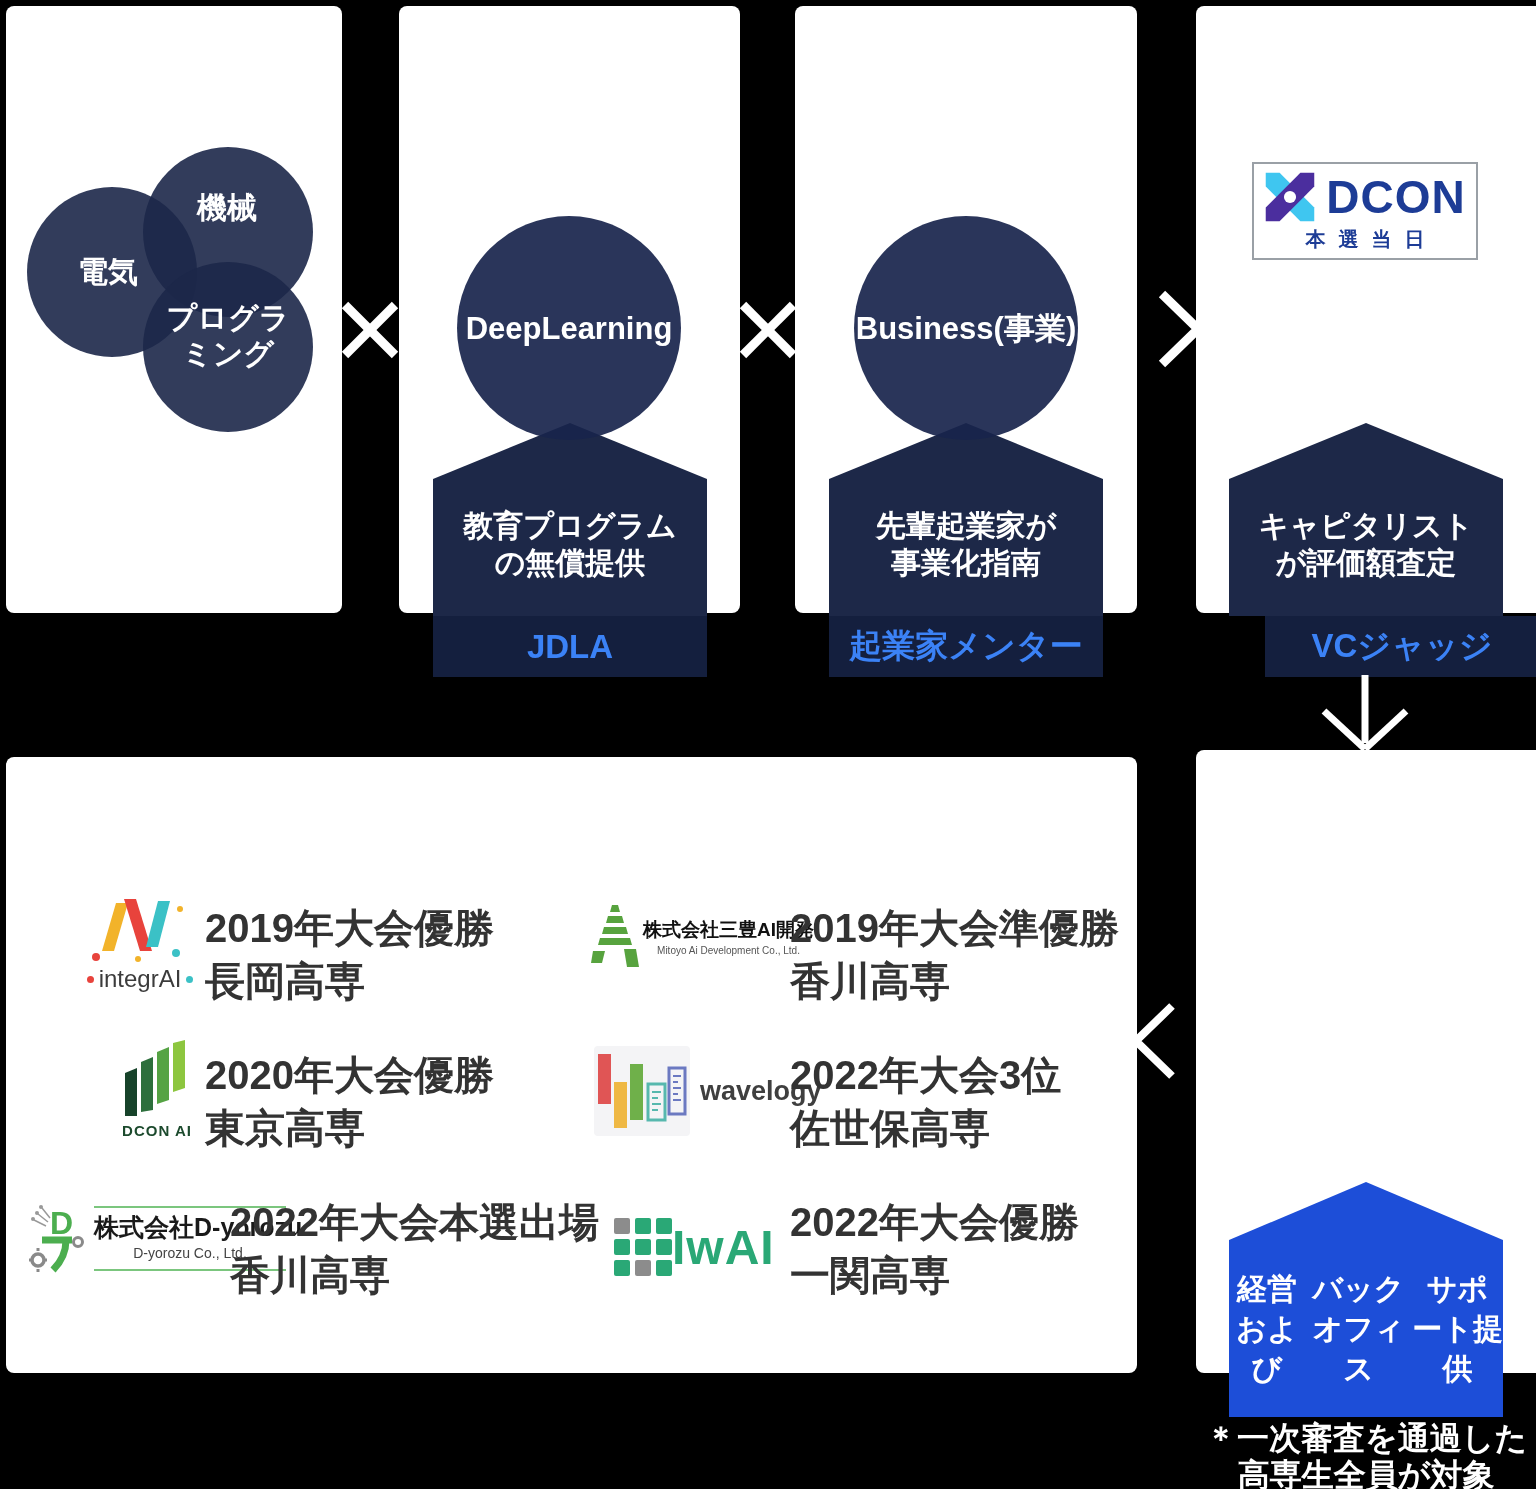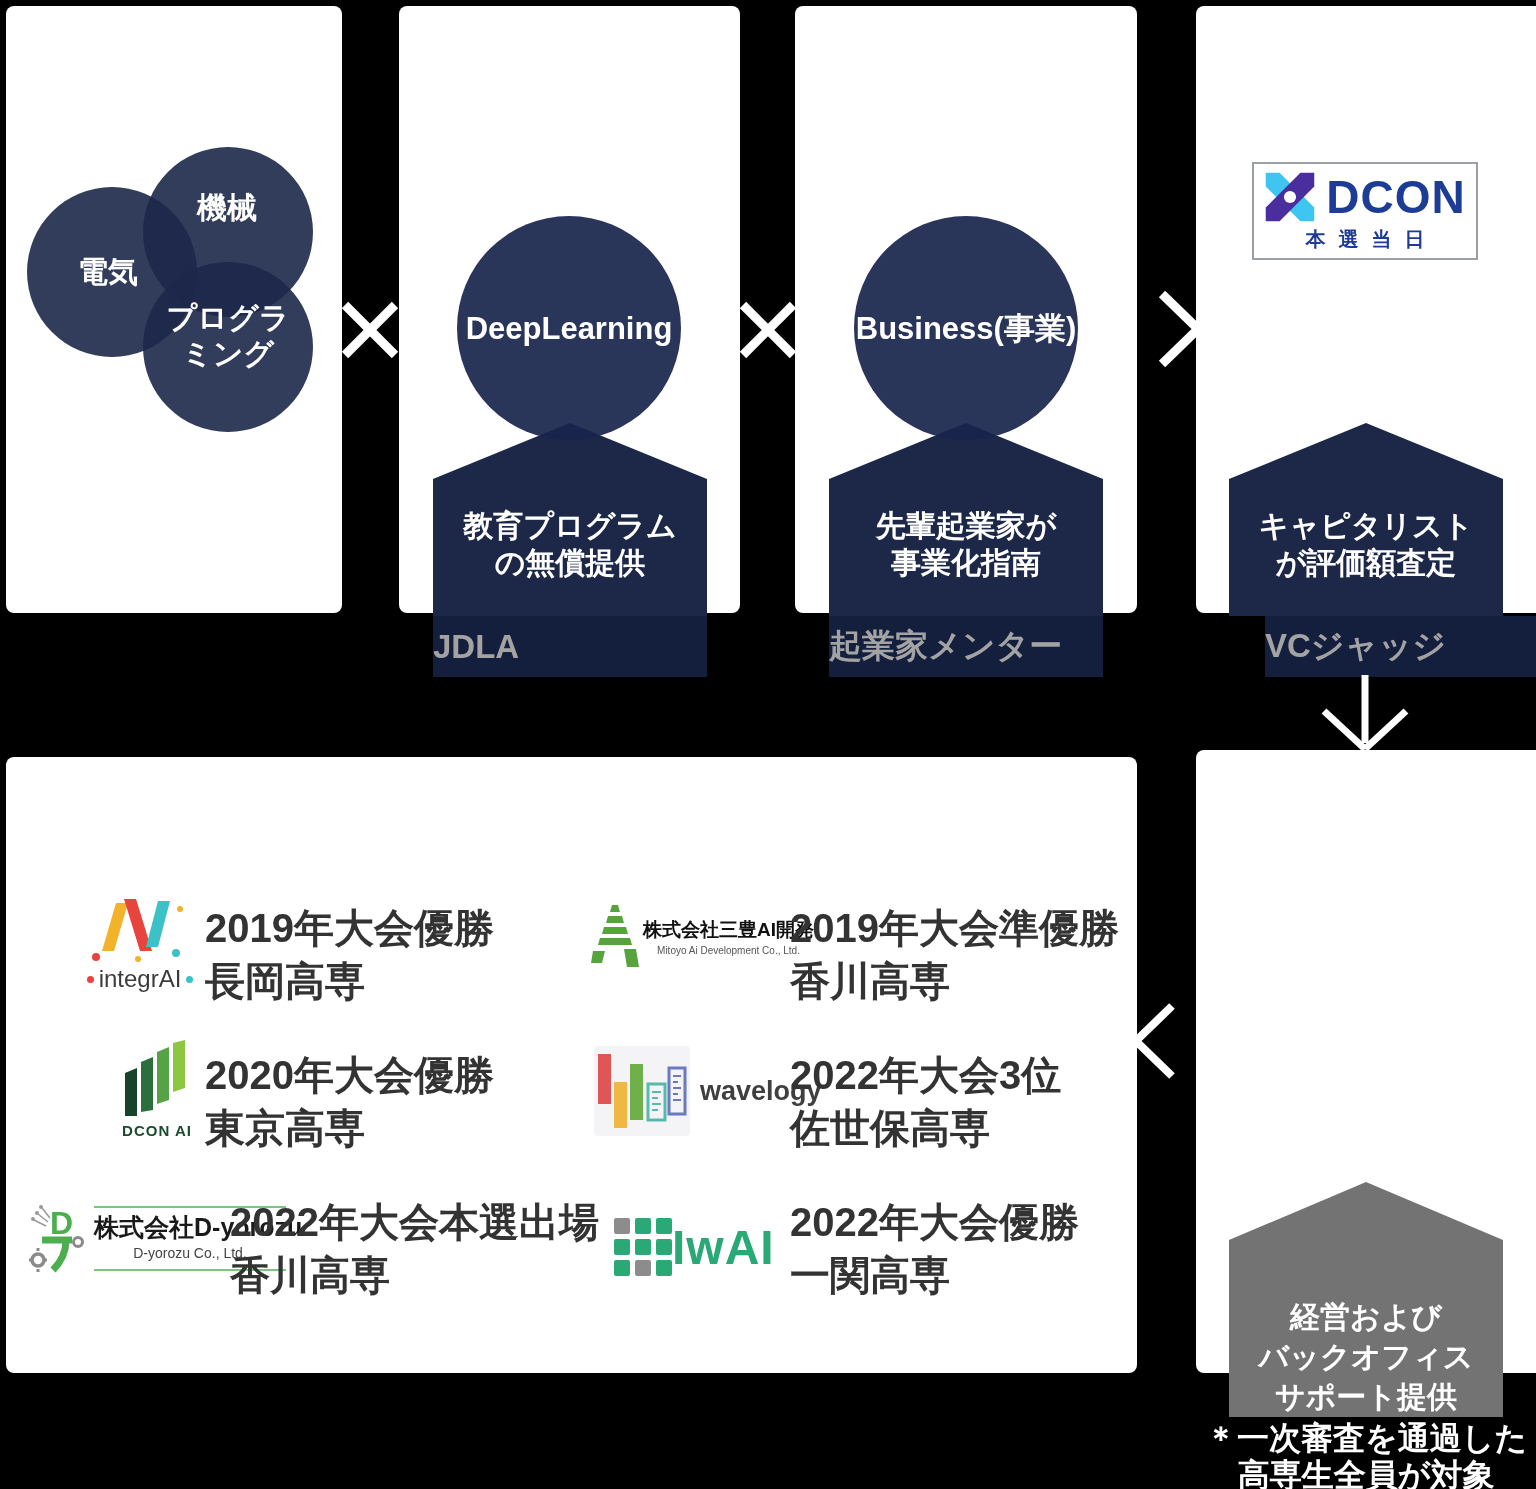--- a/index.html
+++ b/index.html
@@ -15,25 +15,25 @@
   .big-circle{position:absolute;width:224px;height:224px;border-radius:50%;
               background:rgba(24,36,76,0.92);color:#fff;display:flex;flex-direction:row;
               align-items:center;justify-content:center;text-align:center;
               font-weight:bold;font-size:31px;line-height:41px;}
   
   .house-body{position:absolute;background:#1d2848;color:#fff;
               clip-path:polygon(50% 0,100% 29%,100% 100%,0 100%,0 29%);
               display:flex;flex-direction:column;align-items:center;justify-content:center;
               box-sizing:border-box;padding-top:48px;
               font-weight:bold;font-size:30px;line-height:37px;text-align:center;}
-  .house-band{position:absolute;background:#141f3e;color:#a3a3a3;display:flex;align-items:center;
-              font-weight:bold;font-size:33px;}
-  .house-tall{position:absolute;background:#737373;color:#fff;
+  .house-band{position:absolute;background:#141f3e;color:#3b82f6;display:flex;align-items:center;
+              justify-content:center;font-weight:bold;font-size:33px;}
+  .house-tall{position:absolute;background:#1d4ed8;color:#fff;
               clip-path:polygon(50% 0,100% 24.7%,100% 100%,0 100%,0 24.7%);
-              display:flex;flex-direction:column;align-items:center;justify-content:flex-end;
+              display:flex;align-items:center;justify-content:space-between;
               box-sizing:border-box;padding-top:58px;
               font-weight:bold;font-size:30px;line-height:40px;text-align:center;}
   
   .dcon-box{position:absolute;background:#fff;border:2px solid #9aa0a6;box-sizing:border-box;
             display:flex;flex-direction:column;align-items:center;justify-content:center;}
   .dcon-row{display:flex;align-items:center;gap:10px;}
   .dcon-word{font-size:46px;font-weight:800;color:#1d3c96;letter-spacing:1px;}
   .dcon-sub{font-size:20px;font-weight:bold;color:#1d3c96;letter-spacing:13px;margin-right:-13px;margin-top:2px;}
   
   .note{position:absolute;color:#fff;font-weight:bold;font-size:32px;line-height:37px;text-align:center;}

